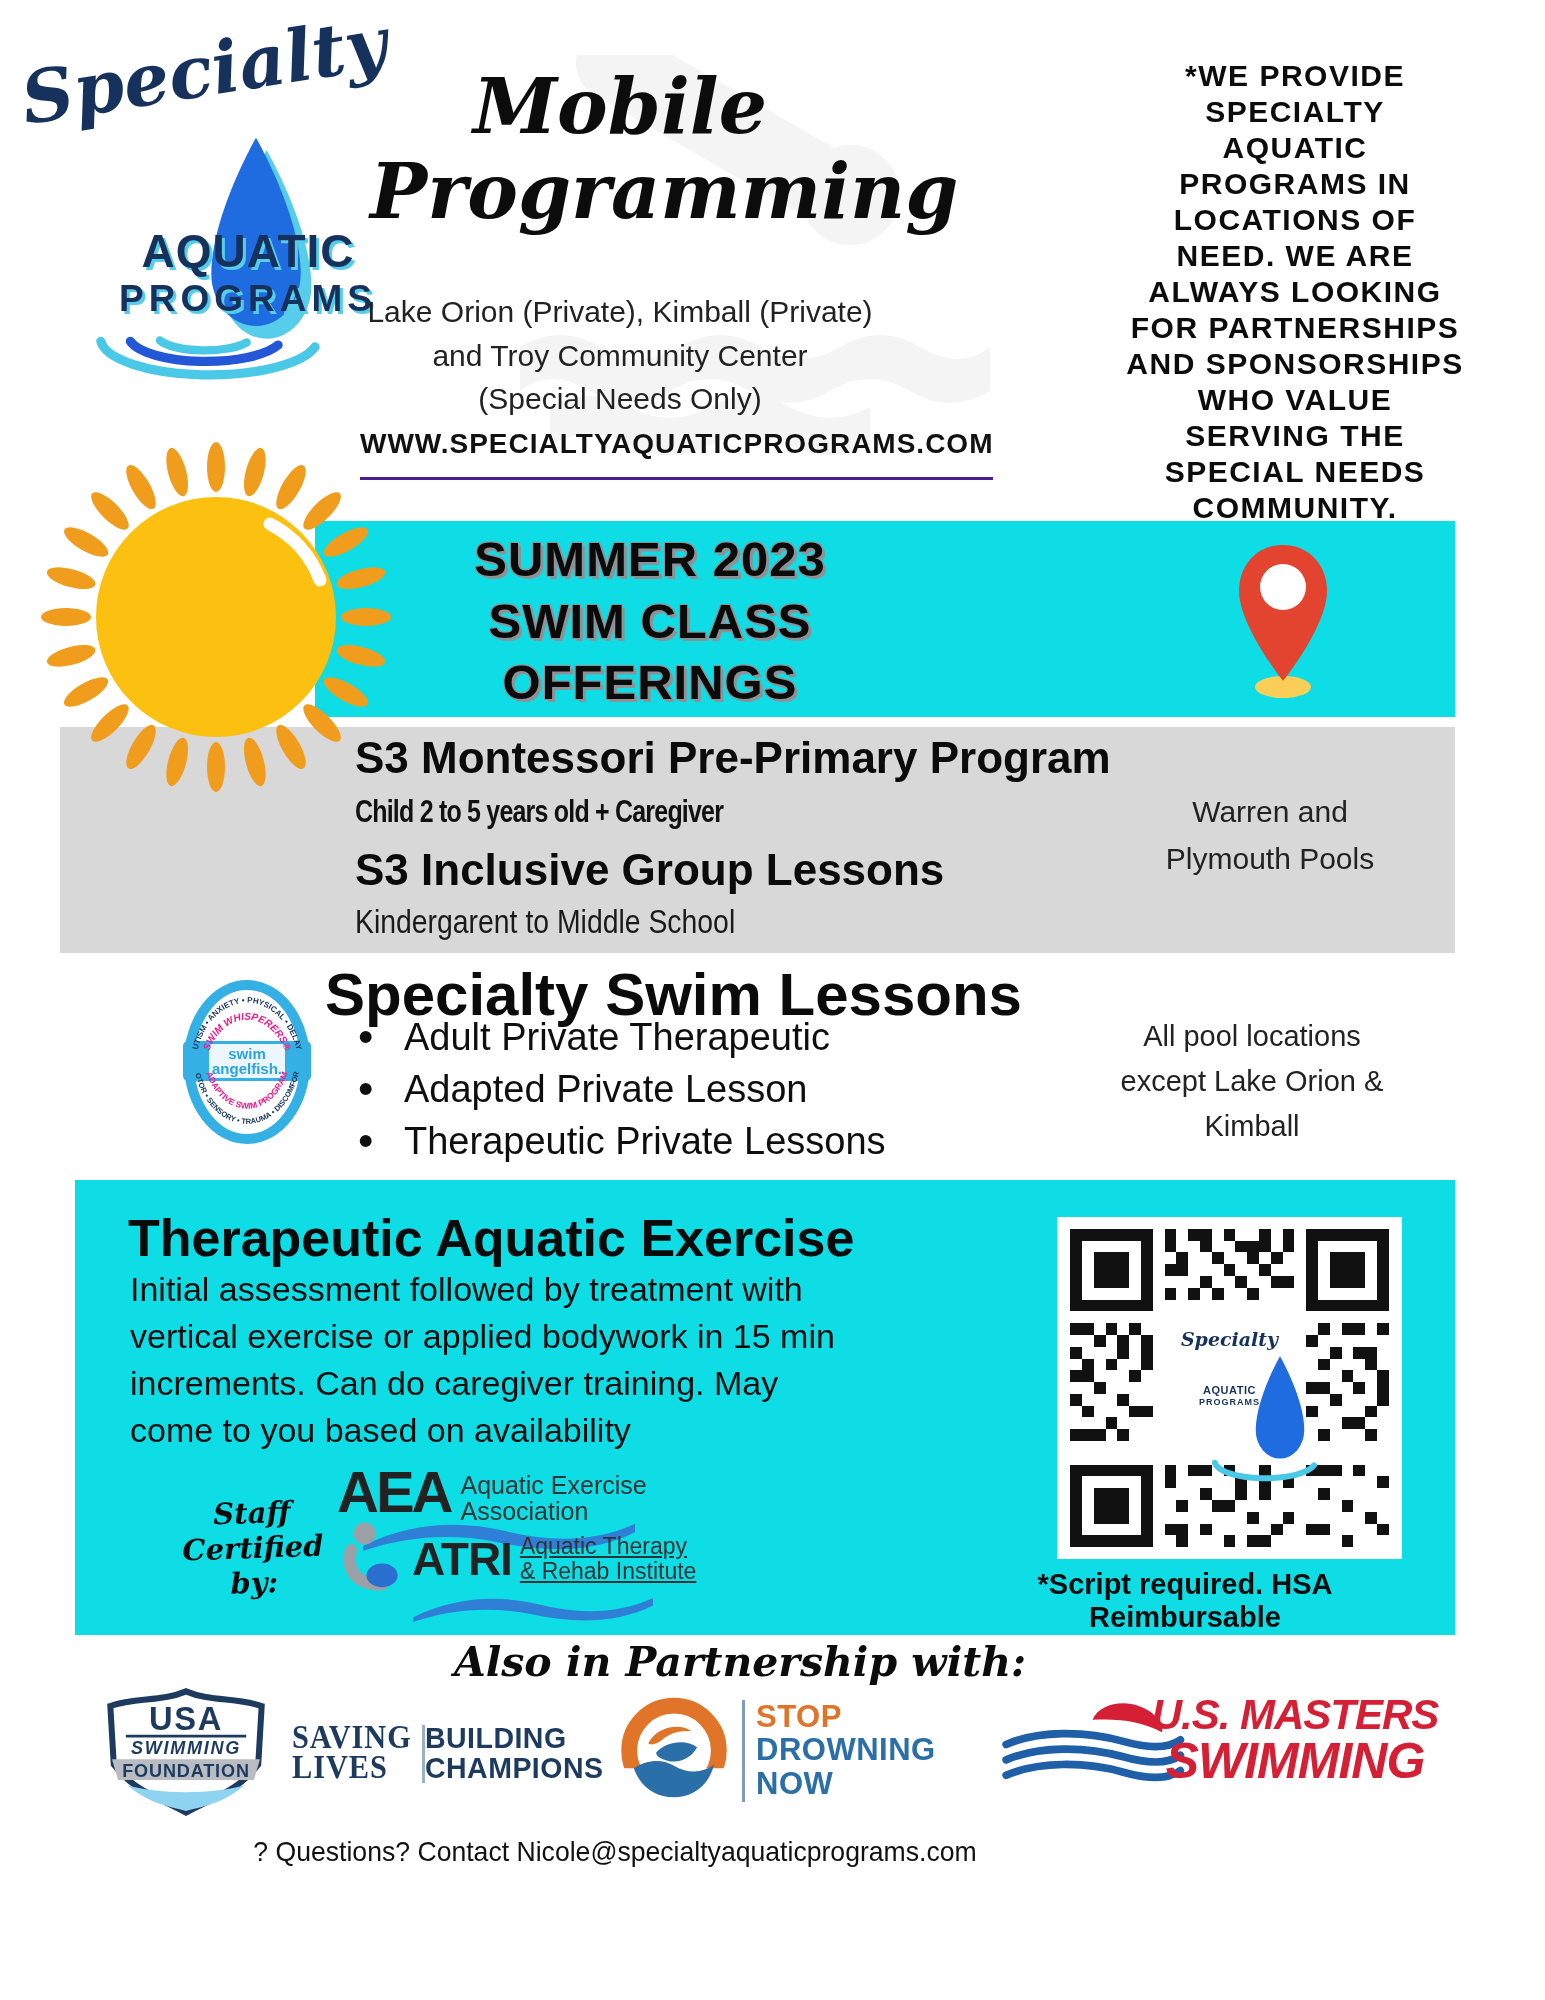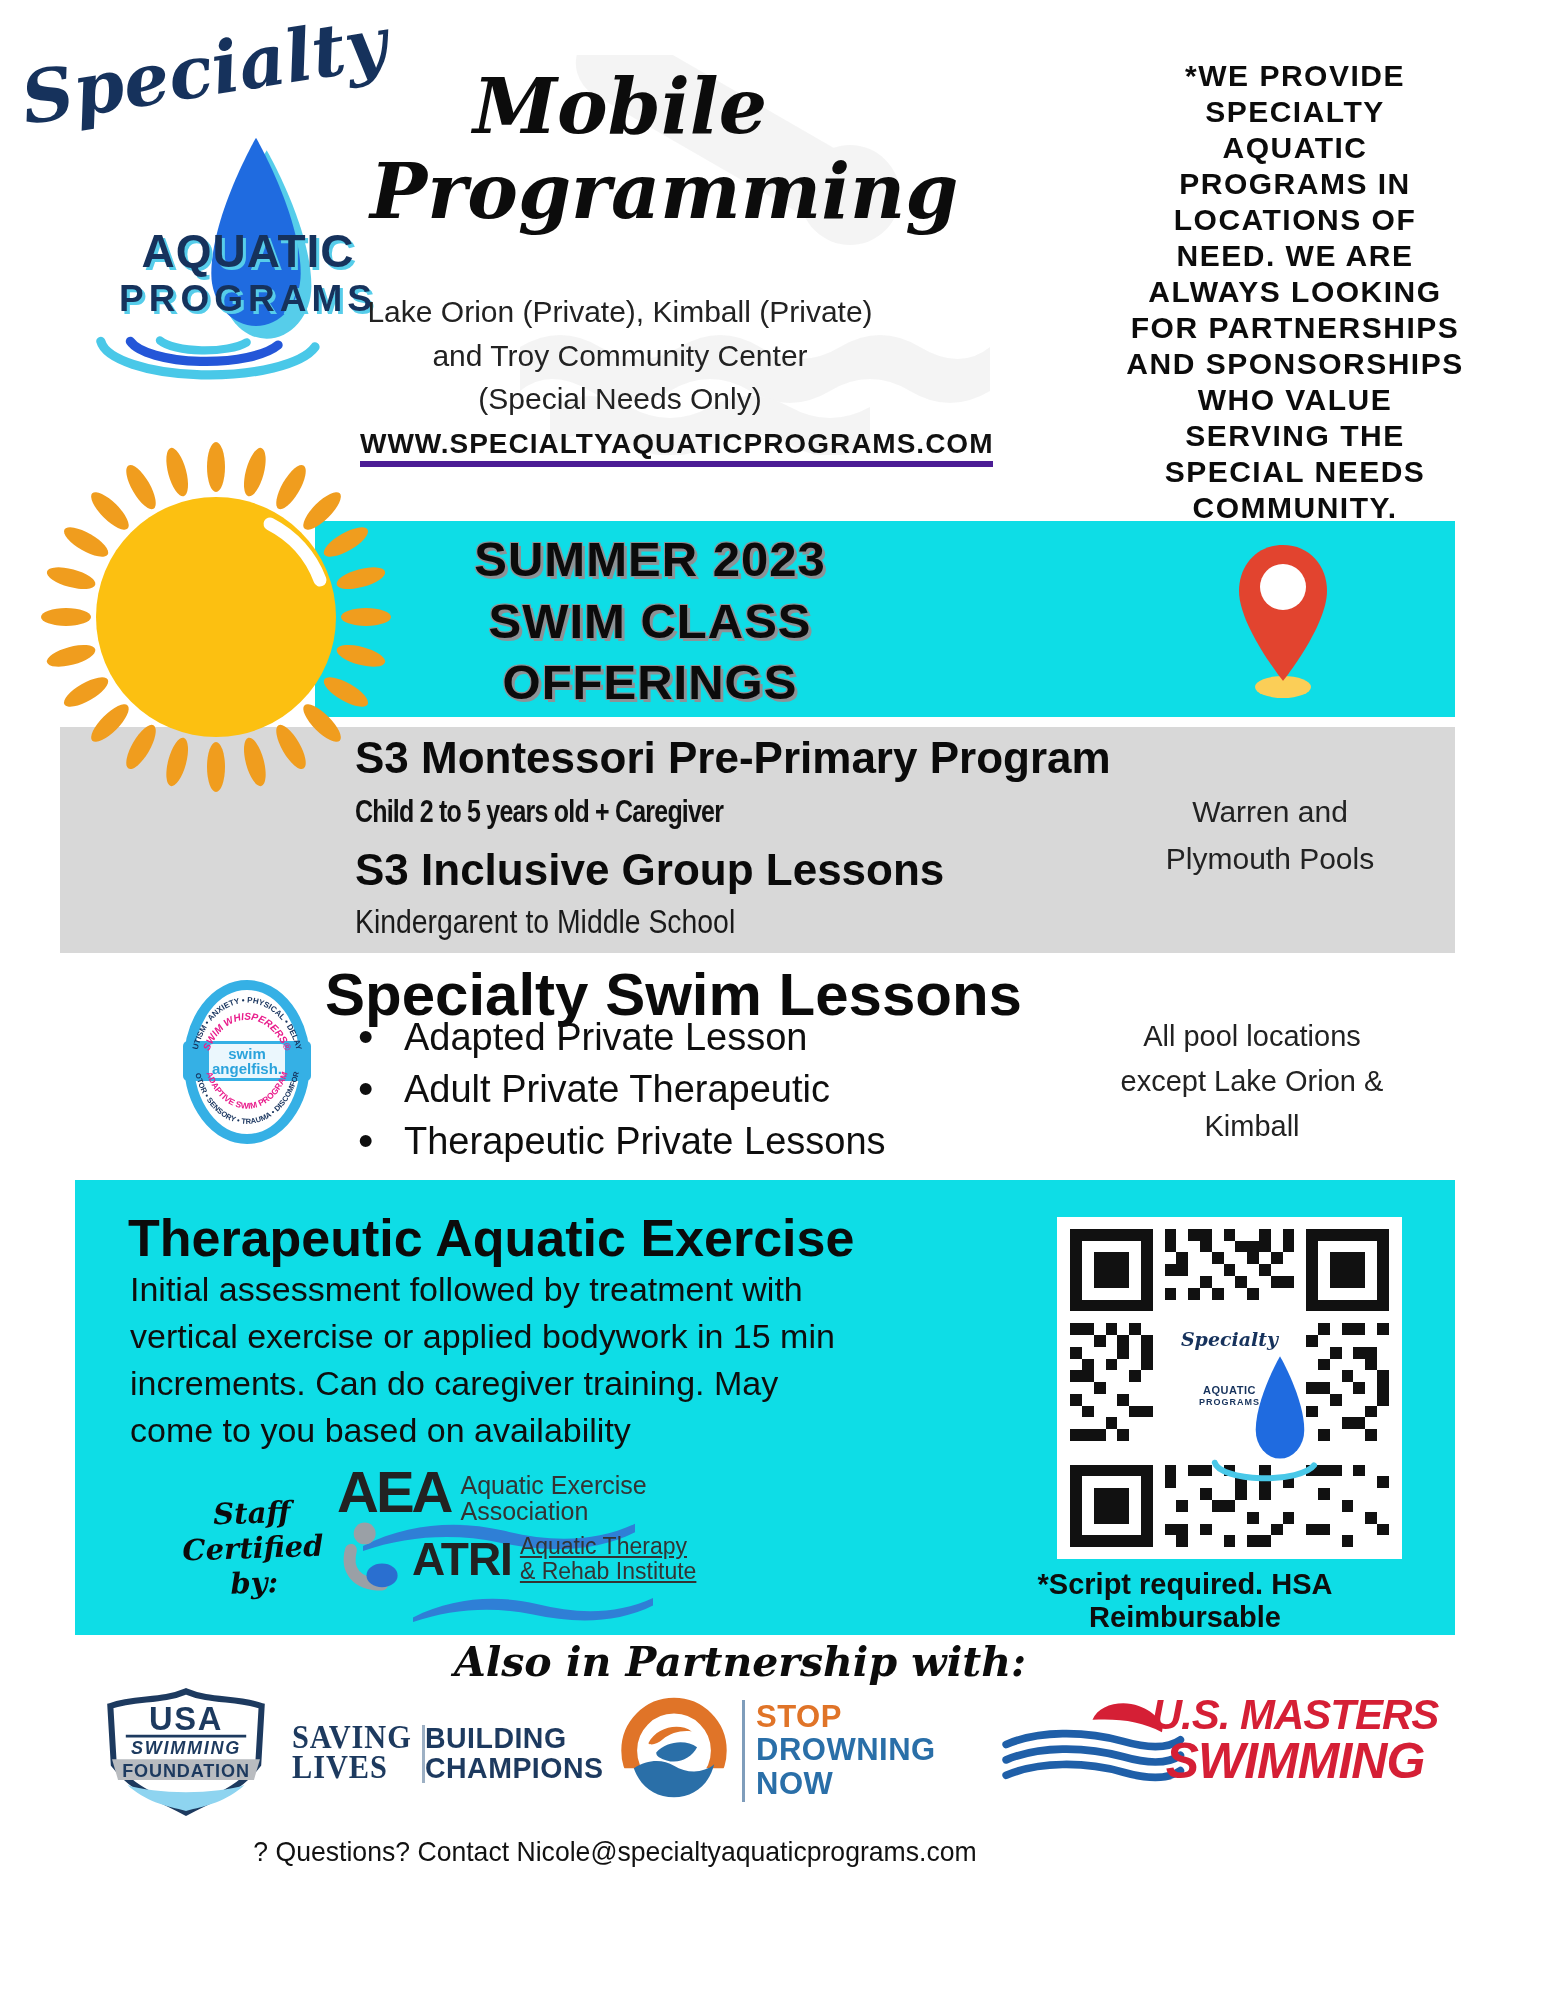--- a/index.html
+++ b/index.html
@@ -18,21 +18,21 @@
               color:var(--navy);letter-spacing:1px;text-shadow:3px 3px 0 var(--drop_cyan);}
   .logo-word2{left:88px;top:278px;width:320px;text-align:center;font-size:37px;font-weight:800;
               color:var(--navy);letter-spacing:5px;text-shadow:3px 3px 0 var(--drop_cyan);}
   .logo-ripples{left:62px;top:334px;width:290px;height:72px;}
 
   .watermark{left:520px;top:55px;width:470px;height:400px;opacity:.55;}
 
   .mobile-title{left:370px;top:64px;width:500px;font-size:76px;line-height:1.12;color:#0c0c0c;}
   .locations{left:360px;top:290px;width:520px;font-size:30px;line-height:1.45;color:#222;}
   .website{left:360px;top:428px;width:520px;font-size:28px;font-weight:bold;letter-spacing:1px;}
-  .website span{border-bottom:6px solid #4c1d95;padding-bottom:2px;margin-top:44px;}
+  .website span{border-bottom:3px solid #4c1d95;padding-bottom:18px;margin-top:44px;}
   .mission{left:1055px;top:58px;width:480px;font-size:30px;font-weight:800;letter-spacing:1.5px;
            line-height:1.2;color:#0c0c0c;}
 
   
   .sun{left:32px;top:428px;width:368px;height:378px;z-index:3;}
 
   
   .banner{left:315px;top:521px;width:1140px;height:196px;background:var(--cyan);z-index:1;}
   .banner-title{left:15px;top:8px;width:640px;font-size:49px;font-weight:800;letter-spacing:1px;
                 line-height:1.26;color:#0b0b0b;
@@ -223,22 +223,22 @@
     <rect x="27" y="66" width="76" height="34" rx="4" fill="#fff" opacity=".9"></rect>
     <text font-size="8" font-weight="bold" fill="var(--navy)"><textPath href="#arcTop" startOffset="50%" text-anchor="middle">AUTISM • ANXIETY • PHYSICAL • DELAYS</textPath></text>
     <text font-size="10" font-weight="bold" fill="var(--badge_pink)" font-style="italic"><textPath href="#arcPinkT" startOffset="50%" text-anchor="middle">SWIM WHISPERERS®</textPath></text>
     <text x="65" y="81" font-size="15" fill="#2ba3dc" text-anchor="middle" font-weight="bold">swim</text>
     <text x="65" y="96" font-size="15" fill="#2ba3dc" text-anchor="middle" font-weight="bold">angelfish.</text>
     <text font-size="8.5" font-weight="bold" fill="var(--badge_pink)"><textPath href="#arcPinkB" startOffset="50%" text-anchor="middle">ADAPTIVE SWIM PROGRAM</textPath></text>
     <text font-size="7.5" font-weight="bold" fill="var(--navy)"><textPath href="#arcBot" startOffset="50%" text-anchor="middle">MOTOR • SENSORY • TRAUMA • DISCOMFORT</textPath></text>
   </svg>
   <div class="abs ssl-title">Specialty Swim Lessons</div>
   <ul class="abs ssl-list">
+    <li>Adult Private Therapeutic</li>
     <li>Adapted Private Lesson</li>
-    <li>Adult Private Therapeutic</li>
     <li>Therapeutic Private Lessons</li>
   </ul>
   <div class="abs ssl-loc pre ctr">All pool locations
 except Lake Orion &amp;
 Kimball</div>
 
   <div class="abs cyanbox">
     <div class="abs th-title">Therapeutic Aquatic Exercise</div>
     <div class="abs th-body pre">Initial assessment followed by treatment with
 vertical exercise or applied bodywork in 15 min

